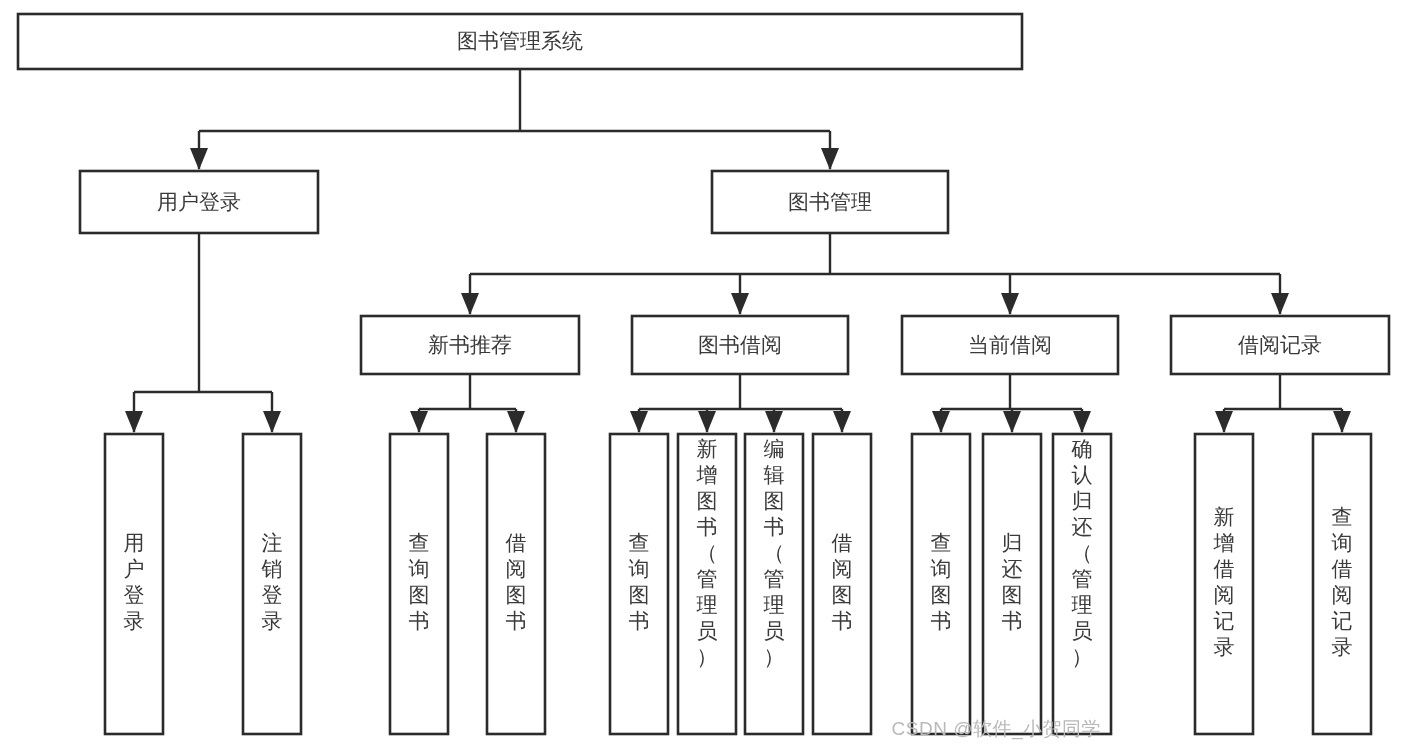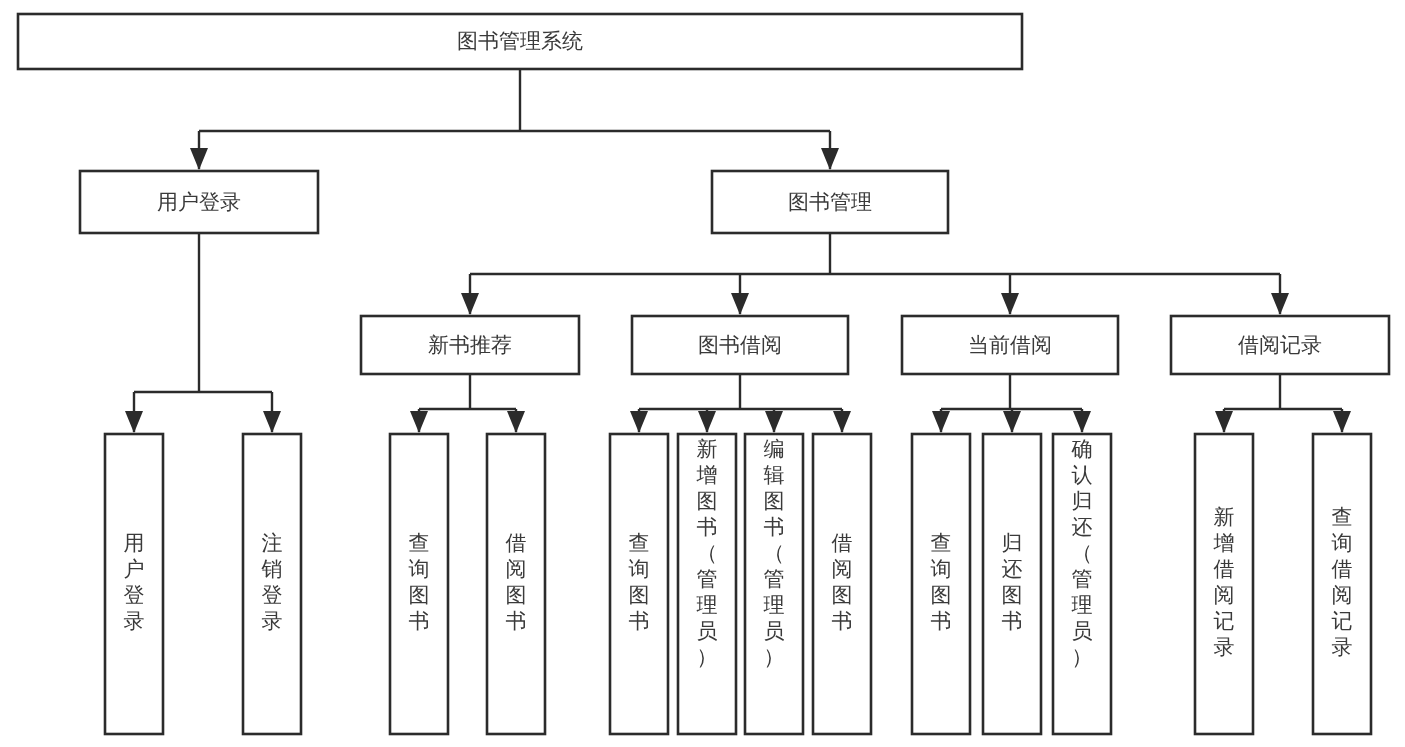--- a/index.html
+++ b/index.html
@@ -201,13 +201,14 @@
         <g>
           <rect x="1195" y="434" width="58" height="300" class="node-box"></rect>
           <text x="1224" class="node-label-v"><tspan x="1224" y="524">新</tspan><tspan x="1224" y="550">增</tspan><tspan x="1224" y="576">借</tspan><tspan x="1224" y="602">阅</tspan><tspan x="1224" y="628">记</tspan><tspan x="1224" y="654">录</tspan></text>
         </g>
         <g>
           <rect x="1313" y="434" width="58" height="300" class="node-box"></rect>
           <text x="1342" class="node-label-v"><tspan x="1342" y="524">查</tspan><tspan x="1342" y="550">询</tspan><tspan x="1342" y="576">借</tspan><tspan x="1342" y="602">阅</tspan><tspan x="1342" y="628">记</tspan><tspan x="1342" y="654">录</tspan></text>
         </g>
       </g>
   </svg>
+  <div class="watermark">CSDN @软件_小贺同学</div>
 </div>
 
 </body></html>

